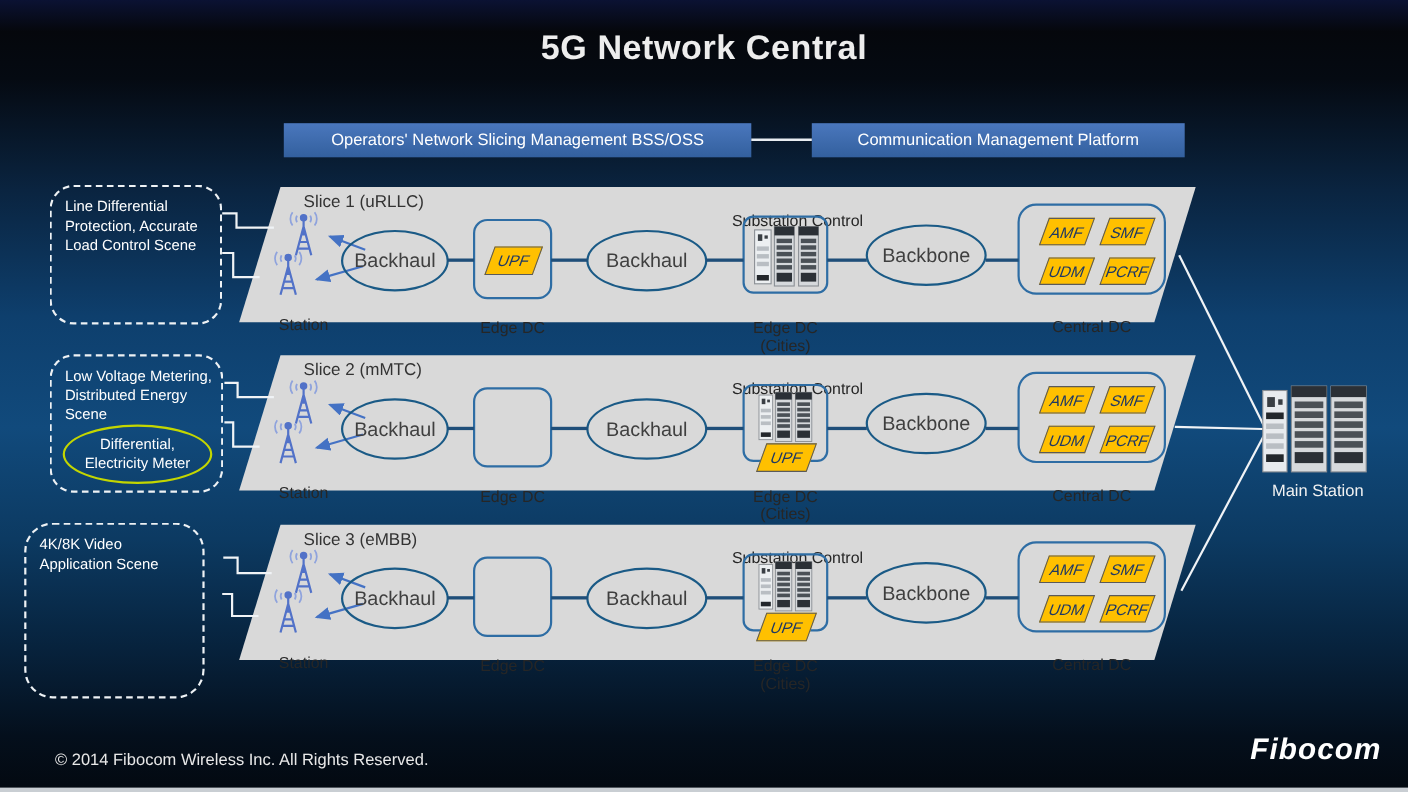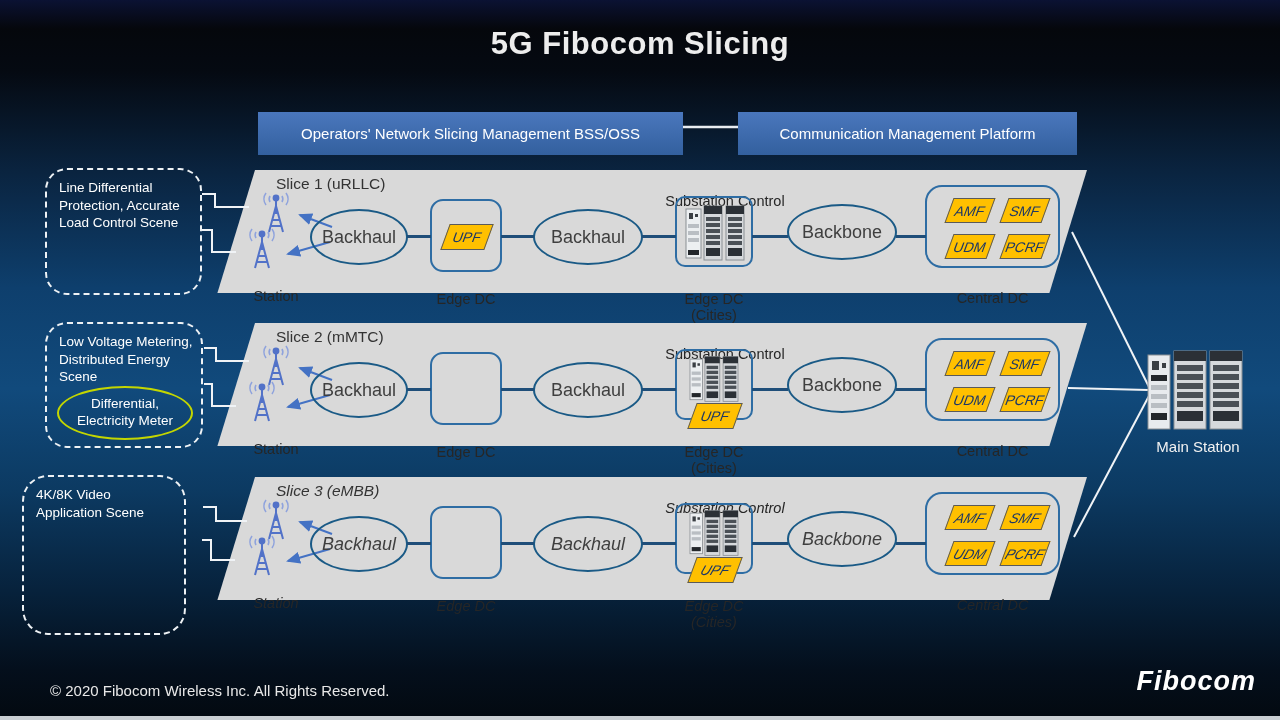--- a/index.html
+++ b/index.html
@@ -3,21 +3,21 @@
 <meta charset="utf-8">
 <style>
   html,body{margin:0;padding:0;background:#000;}
   .stage{
     position:relative;width:1280px;height:720px;overflow:hidden;
     font-family:"Liberation Sans",sans-serif;
     background:linear-gradient(180deg,#0b1233 0%,#05070c 4%,#050a12 10%,#0a2440 24%,#0e3f6d 40%,#114a7c 54%,#0c3a62 68%,#07223c 82%,#040f1c 93%,#030910 100%);
   }
   .bottom-strip{position:absolute;left:0;bottom:0;width:1280px;height:4px;background:#c9ced3;}
   .title{position:absolute;left:0;top:26px;width:100%;text-align:center;color:#ededed;font-size:31px;font-weight:700;letter-spacing:.5px;}
-  .hdr{position:absolute;height:43px;background:linear-gradient(180deg,#4a77bd,#33609e);color:#fff;font-size:15px;display:flex;align-items:center;justify-content:center;white-space:nowrap;}
+  .hdr{position:absolute;height:31px;background:linear-gradient(180deg,#4a77bd,#33609e);color:#fff;font-size:15px;display:flex;align-items:center;justify-content:center;white-space:nowrap;}
   .hdr-left{left:258px;top:112px;width:425px;}
   .hdr-right{left:738px;top:112px;width:339px;}
   .overlay{position:absolute;left:0;top:0;width:1280px;height:720px;pointer-events:none;}
   
   .scene{position:absolute;border:2px dashed #eef2f5;border-radius:22px;color:#fff;font-size:13.5px;line-height:1.3;box-sizing:border-box;padding:9px 6px 0 12px;}
   .scene-ellipse{position:absolute;border:2px solid #c3d600;border-radius:50%;display:flex;align-items:center;justify-content:center;text-align:center;color:#fff;font-size:13.5px;line-height:1.25;box-sizing:border-box;}
   
   .slice{position:absolute;left:210px;width:890px;height:123px;}
   .pgram-bg{position:absolute;left:45px;top:0;width:832px;height:123px;background:#d9d9d9;transform:skewX(-17deg);transform-origin:0 0;}
   .slice-name{position:absolute;left:66px;top:5px;font-size:15.5px;color:#333;}
@@ -34,21 +34,21 @@
   
   .main-station-label{position:absolute;left:1138px;top:438px;width:120px;text-align:center;color:#f2f2f2;font-size:15px;}
   .footer-copy{position:absolute;left:50px;top:682px;color:#e8e8e8;font-size:15px;}
   .logo{position:absolute;right:24px;top:666px;color:#fff;font-size:27px;font-weight:700;letter-spacing:1px;font-style:italic;}
 </style>
 </head>
 <body>
 
 <div class="stage">
 
-  <div class="title">5G Fibocom Slicing</div>
+  <div class="title">5G Network Central</div>
 
   <div class="hdr hdr-left">
     <span>Operators' Network Slicing Management BSS/OSS</span>
   </div>
   <div class="hdr hdr-right">
     <span>Communication Management Platform</span>
   </div>
 
   <div class="scene" style="left:45px;top:168px;width:157px;height:127px;">
     <span>Line Differential Protection, Accurate Load Control Scene</span>
@@ -279,21 +279,21 @@
     </div>
     <div class="lbl" style="left:725px;top:103px;width:115px;">Central DC</div>
 
     <div class="hline" style="left:197px;width:24px;"></div>
     <div class="hline" style="left:291px;width:33px;"></div>
     <div class="hline" style="left:432px;width:34px;"></div>
     <div class="hline" style="left:542px;width:36px;"></div>
     <div class="hline" style="left:686px;width:30px;"></div>
   </div>
 
-  <div class="slice" style="top:477px;font-style:italic;">
+  <div class="slice" style="top:477px;">
     <div class="pgram-bg"></div>
     <div class="slice-name">Slice 3 (eMBB)</div>
 
     <svg class="antenna" style="left:48px;top:20px;" width="36" height="44" viewBox="0 0 36 44">
       <g stroke="#8fa3dd" stroke-width="1.6" fill="none">
         <path d="M8,3 a10,10 0 0 0 0,12"></path>
           <path d="M12,6 a6,6 0 0 0 0,6"></path>
         <path d="M28,3 a10,10 0 0 1 0,12"></path>
           <path d="M24,6 a6,6 0 0 1 0,6"></path>
       </g>
@@ -434,17 +434,17 @@
     <rect x="63" y="2" width="32" height="10" fill="#2b3036"></rect>
     <rect x="66" y="16" width="26" height="6" fill="#4a5056"></rect>
       <rect x="66" y="25" width="26" height="6" fill="#4a5056"></rect>
     <rect x="66" y="34" width="26" height="6" fill="#4a5056"></rect>
       <rect x="66" y="43" width="26" height="6" fill="#4a5056"></rect>
     <rect x="66" y="52" width="26" height="6" fill="#4a5056"></rect>
       <rect x="66" y="62" width="26" height="10" fill="#2b3036"></rect>
   </svg>
   <div class="main-station-label">Main Station</div>
 
-  <div class="footer-copy">© 2020 Fibocom Wireless Inc. All Rights Reserved.</div>
+  <div class="footer-copy">© 2014 Fibocom Wireless Inc. All Rights Reserved.</div>
   <div class="logo">Fibocom</div>
 
   <div class="bottom-strip"></div>
 </div>
 
 </body></html>

